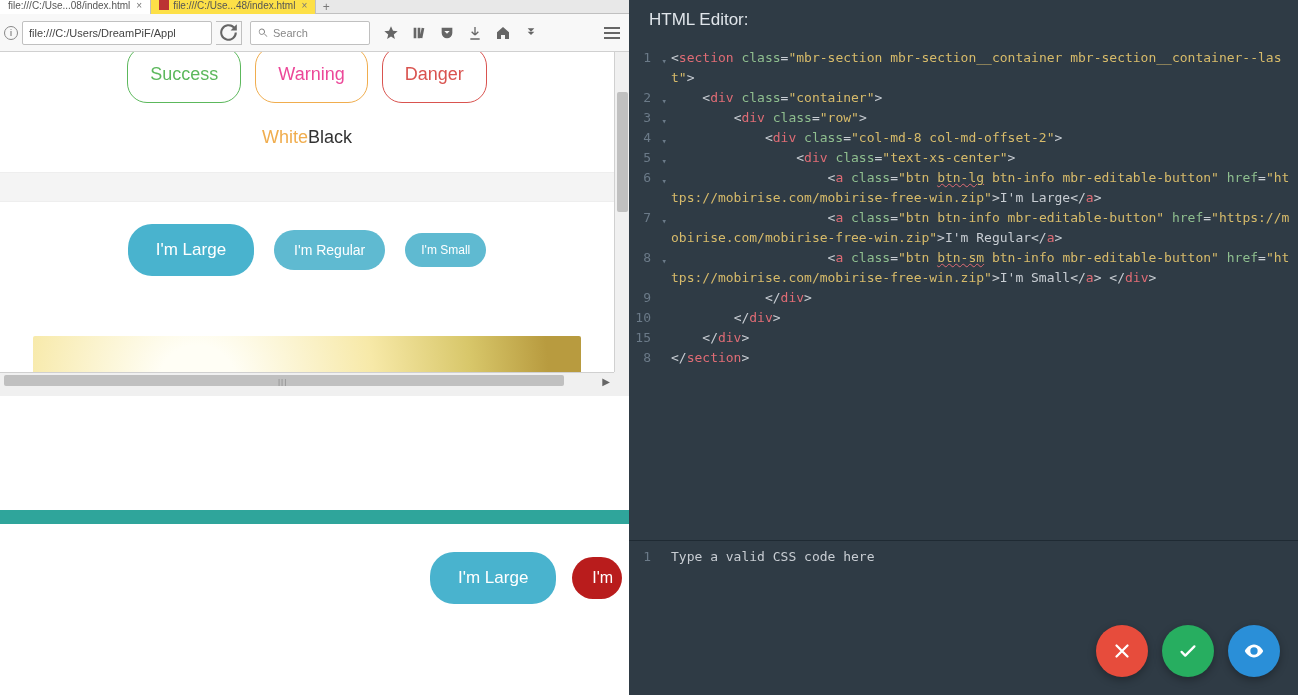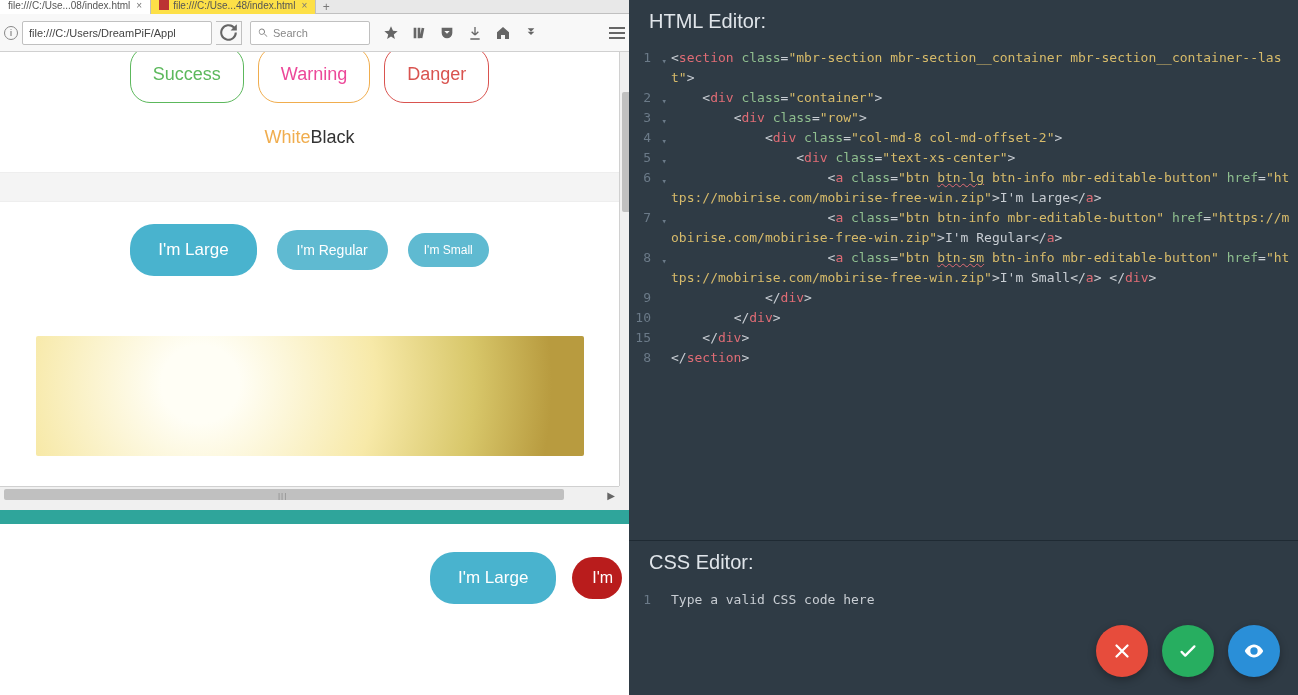--- a/index.html
+++ b/index.html
@@ -1,19 +1,19 @@
 <!DOCTYPE html>
 <html><head>
 <meta charset="utf-8">
 <style>
 * { margin: 0; padding: 0; box-sizing: border-box; }
 body { font-family: -apple-system, BlinkMacSystemFont, "Segoe UI", Arial, sans-serif; overflow: hidden; width: 1298px; height: 695px; background: #ffffff; }
 
 
-.browser { position: absolute; left: 0; top: 0; width: 636px; height: 510px; background: #f0f0f0; border-right: 1px solid #0ea5e9; }
+.browser { position: absolute; left: 0; top: 0; width: 636px; height: 396px; background: #f0f0f0; border-right: 6px solid #0ea5e9; }
 .tabs { height: 14px; display: flex; background: #e8e8e8; border-bottom: 1px solid #c0c0c0; }
 .tab { height: 14px; display: flex; align-items: flex-start; padding: 0 8px; font-size: 10px; color: #555; border-right: 1px solid #c0c0c0; background: #fde047; position: relative; }
 .tab.active { background: #fff; }
 .tab-close { margin-left: 6px; font-size: 10px; color: #777; cursor: pointer; }
 .tab-add { width: 20px; display: flex; align-items: center; justify-content: center; font-size: 12px; color: #777; cursor: pointer; }
 .tab-favicon { width: 10px; height: 10px; background: #b33; margin-right: 4px; display: inline-block; }
 
 .navbar { height: 38px; display: flex; align-items: center; padding: 0 4px; gap: 4px; background: #f8f8f8; border-bottom: 1px solid #d0d0d0; }
 .url-info { width: 14px; height: 14px; border: 1px solid #888; border-radius: 50%; display: flex; align-items: center; justify-content: center; font-size: 9px; color: #555; }
 .url-bar { flex: 0 0 190px; height: 24px; border: 1px solid #c0c0c0; background: #fff; border-radius: 2px; display: flex; align-items: center; padding: 0 6px; font-size: 11px; color: #444; }
@@ -53,21 +53,21 @@
 
 
 .preview { position: absolute; left: 0; top: 510px; width: 629px; height: 185px; background: #fff; }
 .preview-bar { height: 14px; background: #2fa59b; }
 .preview-btns { margin-top: 28px; padding-left: 430px; display: flex; gap: 16px; align-items: center; }
 .preview-btns .btn-lg2 { background: #49b3ce; color: #fff; border-radius: 24px; padding: 16px 28px; font-size: 17px; }
 .preview-btns .btn-rg2 { background: #b91c1c; color: #fff; border-radius: 24px; padding: 12px 20px; font-size: 16px; width: 50px; overflow: hidden; white-space: nowrap; }
 
 
 .right { position: absolute; left: 629px; top: 0; right: 0; bottom: 0; background: #2f3b45; color: #e0e5ea; }
-.editor-header { padding: 10px 20px; font-size: 20px; }
+.editor-header { padding: 10px 20px; font-size: 17px; }
 .code-area { font-family: "Consolas", "Menlo", monospace; font-size: 13px; line-height: 20px; padding: 0 0 0 0; background: #2f3b45; }
 .code-line { display: flex; }
 .gutter { width: 28px; flex-shrink: 0; text-align: right; color: #6b7a88; padding-right: 6px; position: relative; }
 .fold { position: absolute; right: -10px; top: 3px; color: #6b7a88; font-size: 9px; }
 .code { flex: 1; white-space: pre-wrap; word-break: break-all; padding-left: 14px; padding-right: 8px; }
 .t-tag { color: #e06c75; }
 .t-attr { color: #8fbf8f; }
 .t-punc { color: #c8cdd3; }
 .t-str { color: #d7bb6a; }
 .t-text { color: #c8cdd3; }
@@ -258,21 +258,20 @@
         </div>
       <div class="code-line">
           <div class="gutter">8</div>
           <div class="code"><span class="t-punc">&lt;/</span><span class="t-tag">section</span><span class="t-punc">&gt;</span></div>
         </div>
 
     </div>
   </div>
 
   <div class="css-editor">
-    <div class="editor-header">CSS Editor:</div>
     <div class="css-code code-area">
       <div class="code-line">
           <div class="gutter">1</div>
           <div class="code"><span class="t-text">Type a valid CSS code here</span></div>
         </div>
     </div>
   </div>
 
   <div class="fabs">
     <div class="fab red">

